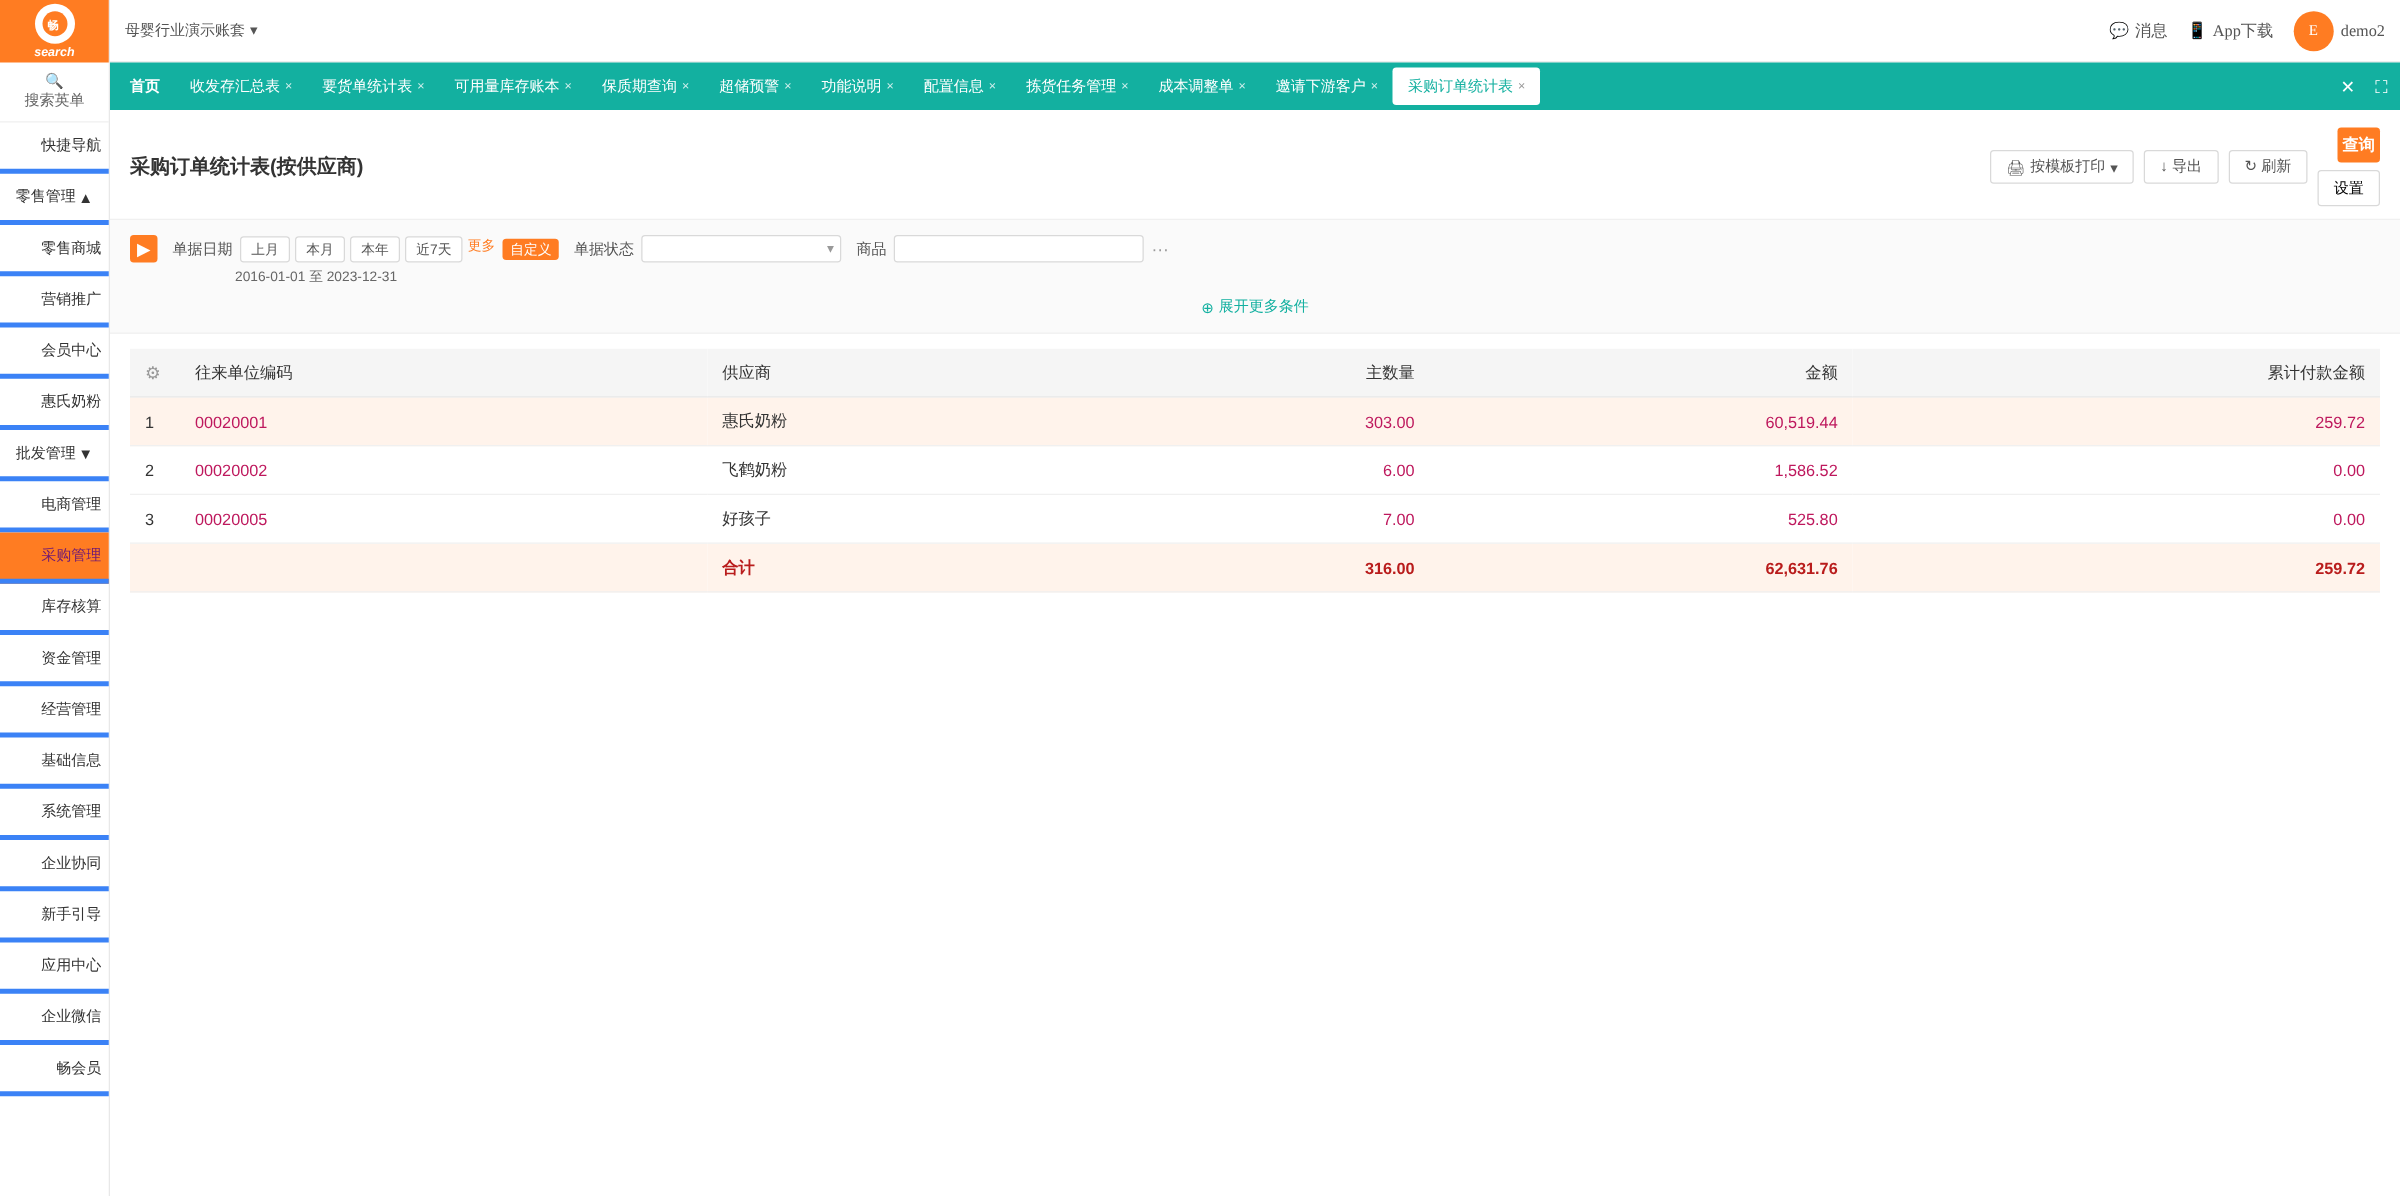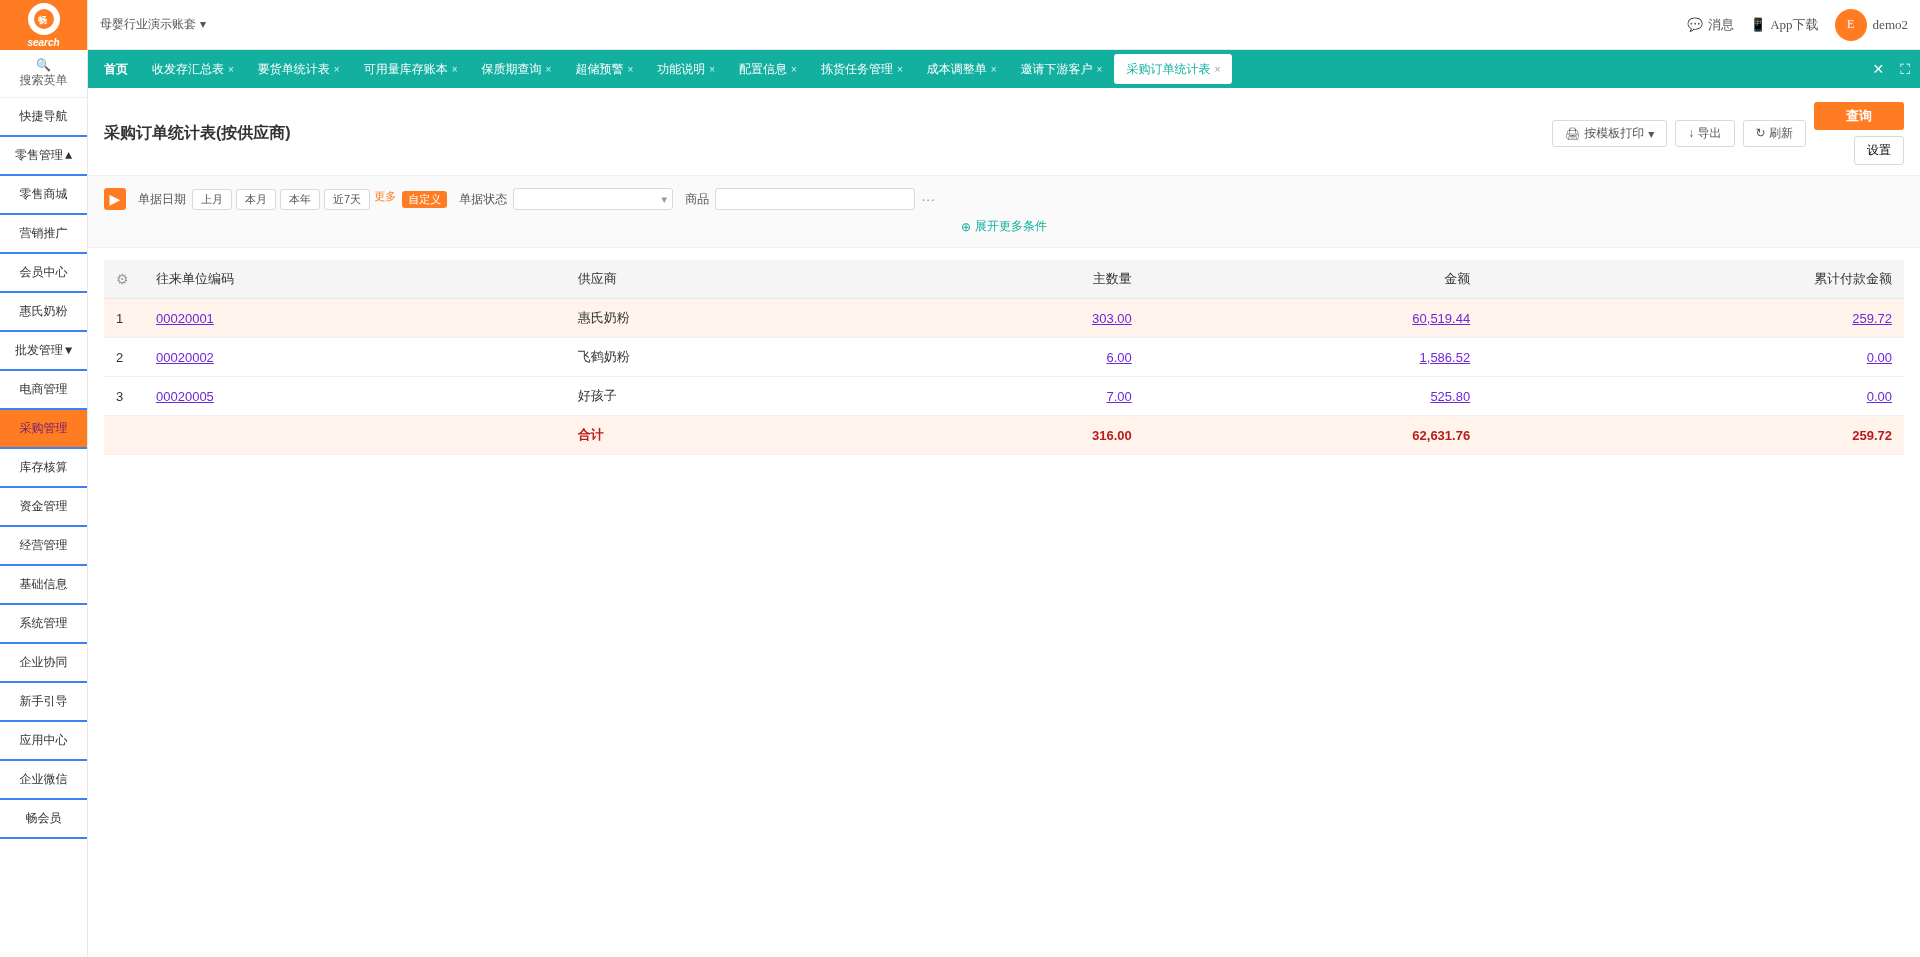--- a/index.html
+++ b/index.html
@@ -4,21 +4,21 @@
   <style>
     * { box-sizing: border-box; margin: 0; padding: 0; }
     body { font-family: 'Microsoft YaHei', 'PingFang SC', sans-serif; font-size: 13px; background: #f0f2f5; display: flex; height: 957px; overflow: hidden; }
 
     
     .sidebar { width: 88px; background: #fff; display: flex; flex-direction: column; border-right: 1px solid #e8e8e8; flex-shrink: 0; }
     .sidebar-logo { height: 50px; background: #ff7c22; display: flex; align-items: center; justify-content: center; color: #fff; font-size: 12px; font-weight: bold; flex-direction: column; }
     .sidebar-logo .logo-icon { width: 32px; height: 32px; background: #fff; border-radius: 50%; display: flex; align-items: center; justify-content: center; }
     .sidebar-logo .logo-icon svg { width: 24px; height: 24px; }
     .sidebar-search { padding: 8px 6px; border-bottom: 1px solid #f0f0f0; text-align: center; color: #666; font-size: 12px; cursor: pointer; }
-    .sidebar-nav-item { padding: 10px 6px; text-align: center; color: #333; font-size: 12px; cursor: pointer; border-bottom: 2px solid #3b82f6; font-family: Liberation Mono, monospace; }
+    .sidebar-nav-item { padding: 10px 6px; text-align: right; color: #333; font-size: 12px; cursor: pointer; border-bottom: 4px solid #3b82f6; }
     .sidebar-nav-item.active { background: #ff7c22; color: #701a75; }
     .sidebar-nav-item.has-arrow { display: flex; align-items: center; justify-content: center; gap: 2px; }
 
     
     .main { flex: 1; display: flex; flex-direction: column; overflow: hidden; }
 
     
     .topbar { height: 50px; background: #fff; display: flex; align-items: center; padding: 0 12px; border-bottom: 1px solid #e8e8e8; justify-content: space-between; font-family: Liberation Serif, serif; }
     .topbar-left { display: flex; align-items: center; gap: 8px; color: #333; font-size: 13px; }
     .topbar-right { display: flex; align-items: center; gap: 16px; color: #555; font-size: 13px; }
@@ -37,21 +37,21 @@
     
     .page-content { flex: 1; background: #fff; overflow: auto; padding: 0; }
 
     
     .page-header { padding: 14px 16px 10px; display: flex; align-items: center; justify-content: space-between; border-bottom: 1px solid #f0f0f0; }
     .page-title { font-size: 16px; font-weight: bold; color: #333; }
     .page-actions { display: flex; align-items: center; gap: 8px; }
     .btn-print { background: #fff; border: 1px solid #d9d9d9; padding: 4px 12px; border-radius: 3px; cursor: pointer; font-size: 12px; color: #555; display: flex; align-items: center; gap: 4px; }
     .btn-export { background: #fff; border: 1px solid #d9d9d9; padding: 4px 12px; border-radius: 3px; cursor: pointer; font-size: 12px; color: #555; }
     .btn-refresh { background: #fff; border: 1px solid #d9d9d9; padding: 4px 12px; border-radius: 3px; cursor: pointer; font-size: 12px; color: #555; }
-    .btn-query { background: #ff7c22; border: none; padding: 5px 32px; border-radius: 3px; cursor: pointer; font-size: 13px; color: #fff; font-weight: bold; text-align: right; }
+    .btn-query { background: #ff7c22; border: none; padding: 5px 4px; border-radius: 3px; cursor: pointer; font-size: 13px; color: #fff; font-weight: bold; text-align: right; }
     .btn-settings { background: #fff; border: 1px solid #d9d9d9; padding: 5px 12px; border-radius: 3px; cursor: pointer; font-size: 12px; color: #000000; display: block; margin-top: 4px; }
 
     
     .filter-area { padding: 12px 16px; background: #fafafa; border-bottom: 1px solid #f0f0f0; }
     .filter-row { display: flex; align-items: center; gap: 12px; flex-wrap: wrap; }
     .filter-item { display: flex; align-items: center; gap: 6px; font-size: 12px; color: #333; }
     .filter-label { color: #555; white-space: nowrap; }
     .date-btns { display: flex; gap: 4px; }
     .date-btn { padding: 2px 8px; border: 1px solid #d9d9d9; background: #fff; border-radius: 3px; cursor: pointer; font-size: 11px; color: #555; }
     .date-range { font-size: 11px; color: #666; }
@@ -65,21 +65,21 @@
     .dots-btn { cursor: pointer; color: #999; font-size: 14px; }
 
     
     .table-area { padding: 0 16px 16px; }
     .data-table { width: 100%; border-collapse: collapse; margin-top: 12px; }
     .data-table thead tr { background: #f5f5f5; }
     .data-table th { padding: 10px 12px; text-align: left; color: #333; font-weight: normal; font-size: 13px; border-bottom: 1px solid #e8e8e8; white-space: nowrap; }
     .data-table td { padding: 10px 12px; border-bottom: 1px solid #f0f0f0; font-size: 13px; color: #333; }
     .data-table tbody tr.highlighted { background: #fff3eb; }
     .data-table .num-col { text-align: right; }
-    .link-text { color: #6d28d9; text-decoration: underline; cursor: pointer; }
+    .link-text { color: #be185d; cursor: pointer; }
     .gear-icon { color: #999; cursor: pointer; font-size: 14px; }
     .row-num { color: #666; }
 
     
     .table-footer { background: #fff3eb; }
     .table-footer td { padding: 10px 12px; font-size: 13px; font-weight: bold; color: #b91c1c; border-top: 1px solid #e8e8e8; }
 
     
     .workspace-selector { display: flex; align-items: center; gap: 4px; color: #555; font-size: 12px; cursor: pointer; }
   </style>
@@ -261,20 +261,24 @@
           </div>
         </div>
 
         <div class="filter-item">
           <span class="filter-label">商品</span>
           <input type="text" class="filter-input" value="" style="">
           <span class="dots-btn">···</span>
         </div>
       </div>
 
+      <div class="filter-row" style="margin-top:4px;">
+        <div style="width:22px;"></div>
+        <span class="date-range" style="margin-left:50px;">2016-01-01 至 2023-12-31</span>
+      </div>
 
       <div class="expand-btn">
         <span>⊕</span>
         <span>展开更多条件</span>
       </div>
     </div>
 
     <div class="table-area">
       <table class="data-table">
         <thead>

